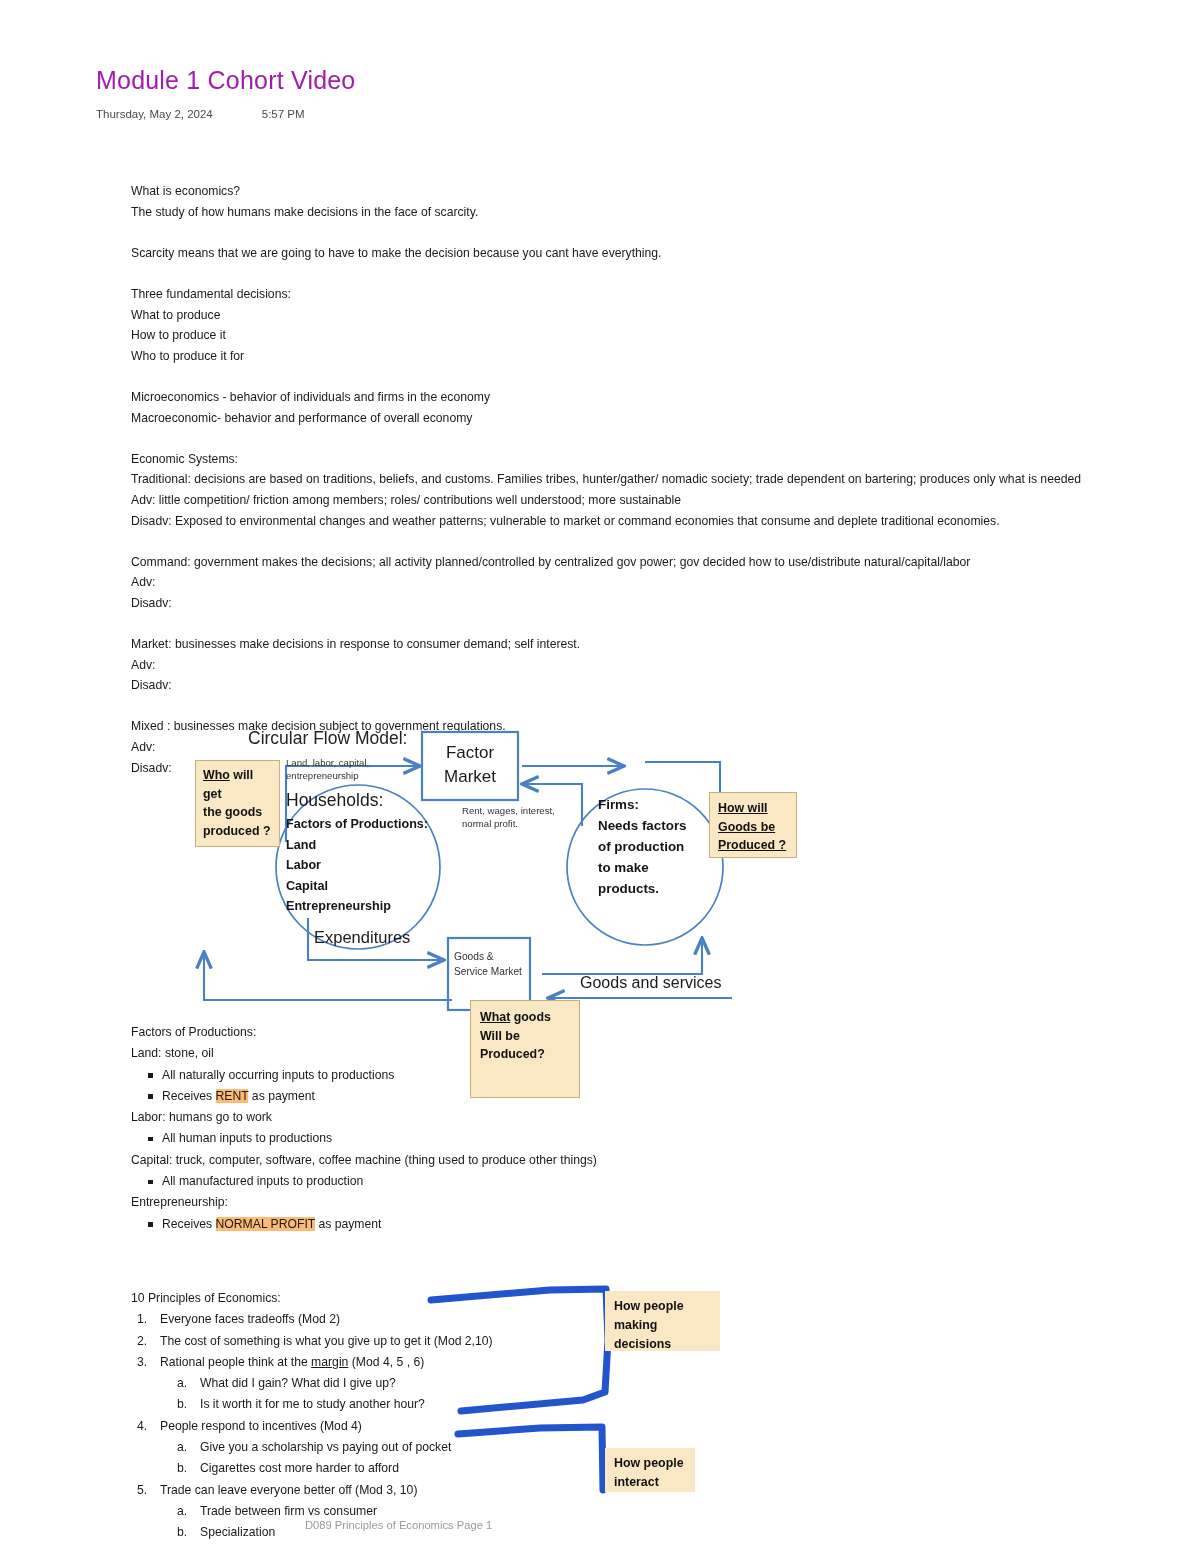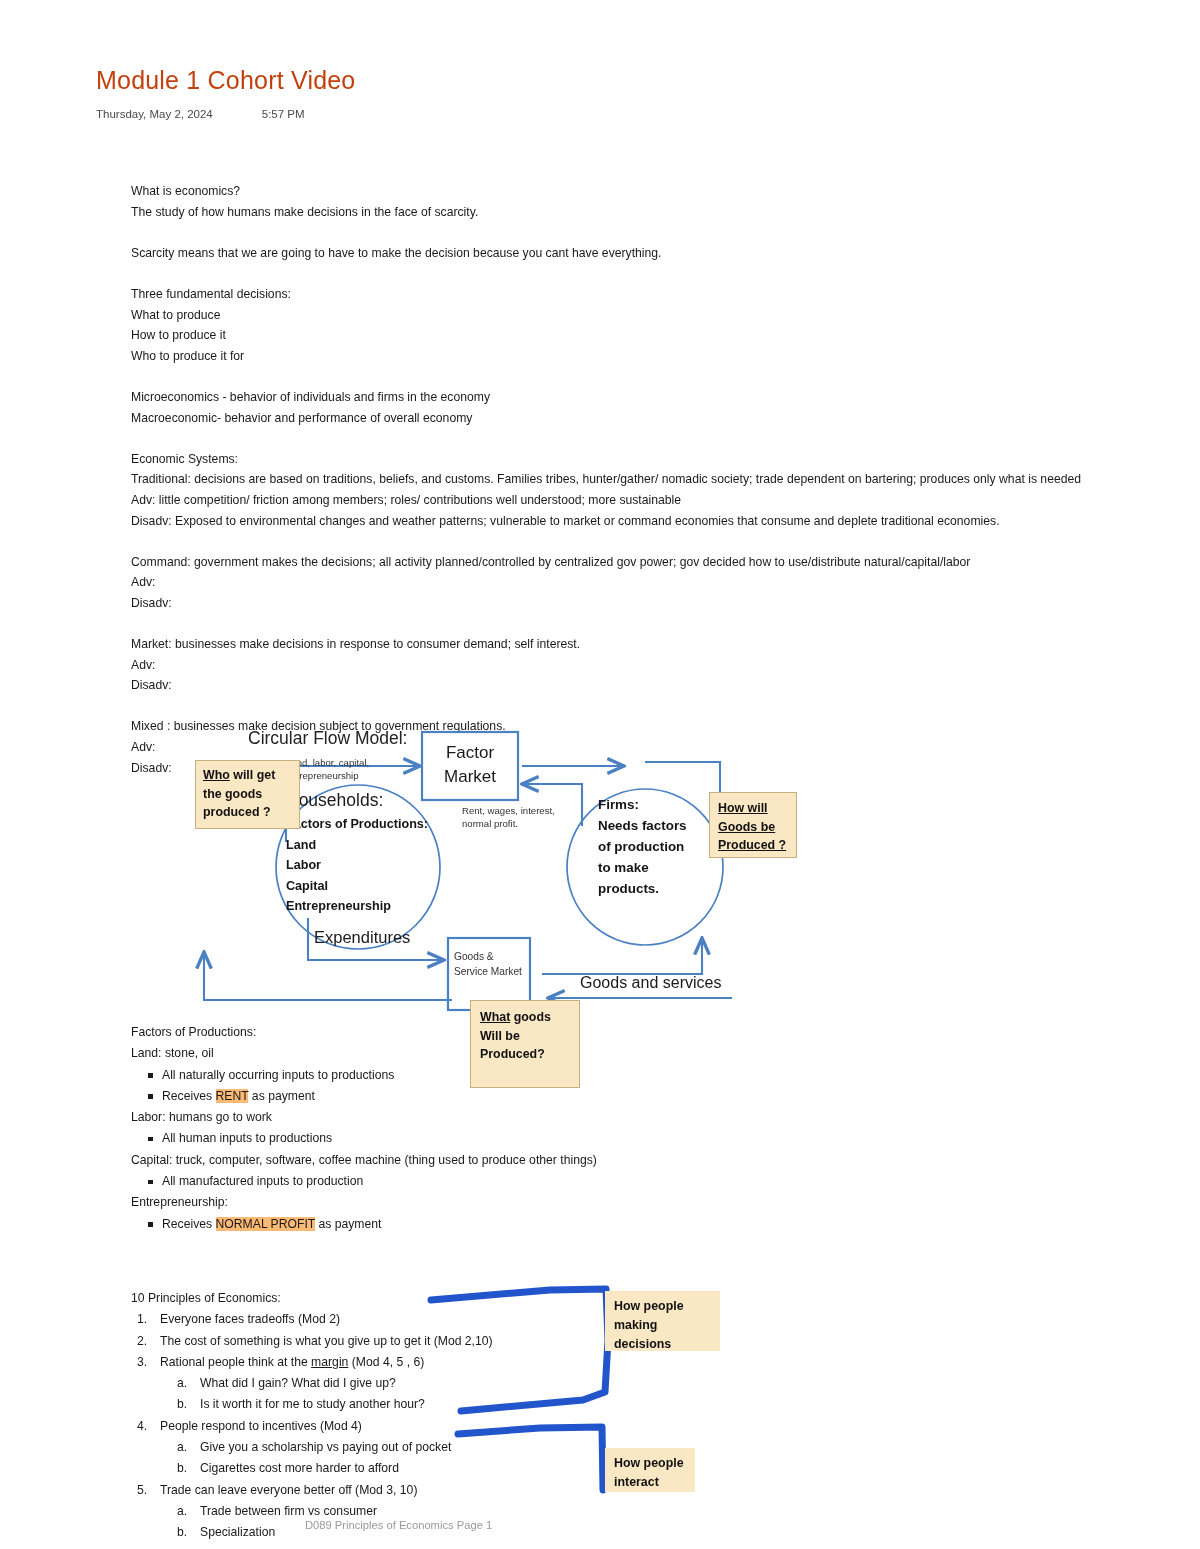--- a/index.html
+++ b/index.html
@@ -7,21 +7,21 @@
     width:1200px;height:1549px;position:relative;overflow:hidden;
     font-family:"Liberation Sans","DejaVu Sans",sans-serif;
     color:#000;
     -webkit-font-smoothing:antialiased;
   }
   .page{position:absolute;inset:0;background:#fff;}
 
   
   #doc-title{
     position:absolute;left:96px;top:66px;
-    font-size:25px;font-weight:400;color:#c2410c;
+    font-size:25px;font-weight:400;color:#a21caf;
     letter-spacing:.2px;white-space:nowrap;
   }
   #doc-subtitle{
     position:absolute;left:96px;top:108px;
     font-size:11.5px;color:#4a4a4a;white-space:nowrap;
   }
   #doc-subtitle .date{margin-right:49px;}
 
   
   .body-text{
@@ -53,23 +53,23 @@
   #gsm-text{left:264px;top:227px;font-size:10.2px;line-height:15px;color:#333;}
   #goods-services-label{left:390px;top:252px;font-size:16px;color:#1a1a1a;}
 
   
   .note{
     position:absolute;background:#fae7c4;border:1px solid #c9ae7e;
     font-size:12.4px;line-height:18.5px;color:#111;font-weight:bold;
     box-sizing:border-box;
   }
   .note u{text-decoration:underline;}
-  #note-who{left:5px;top:38px;width:105px;padding:5px 8px 6px 7px;}
+  #note-who{left:5px;top:38px;width:85px;padding:5px 8px 6px 7px;}
   #note-how{left:519px;top:70px;width:88px;height:66px;padding:6px 6px 0 8px;}
-  #note-what{left:280px;top:278px;width:110px;height:88px;padding:7px 6px 0 9px;}
+  #note-what{left:280px;top:278px;width:110px;height:98px;padding:7px 6px 0 9px;}
 
   
   .fop{
     position:absolute;left:131px;top:1022px;
     font-size:12.2px;line-height:21.3px;color:#1a1a1a;white-space:nowrap;
   }
   .fop p{margin:0;}
   .fop .bul{padding-left:31px;position:relative;}
   .fop .bul::before{
     content:"";position:absolute;left:17px;top:8.5px;

